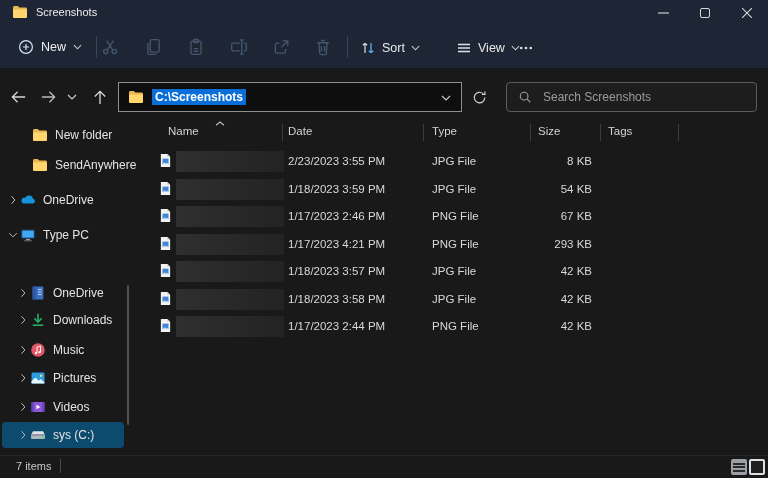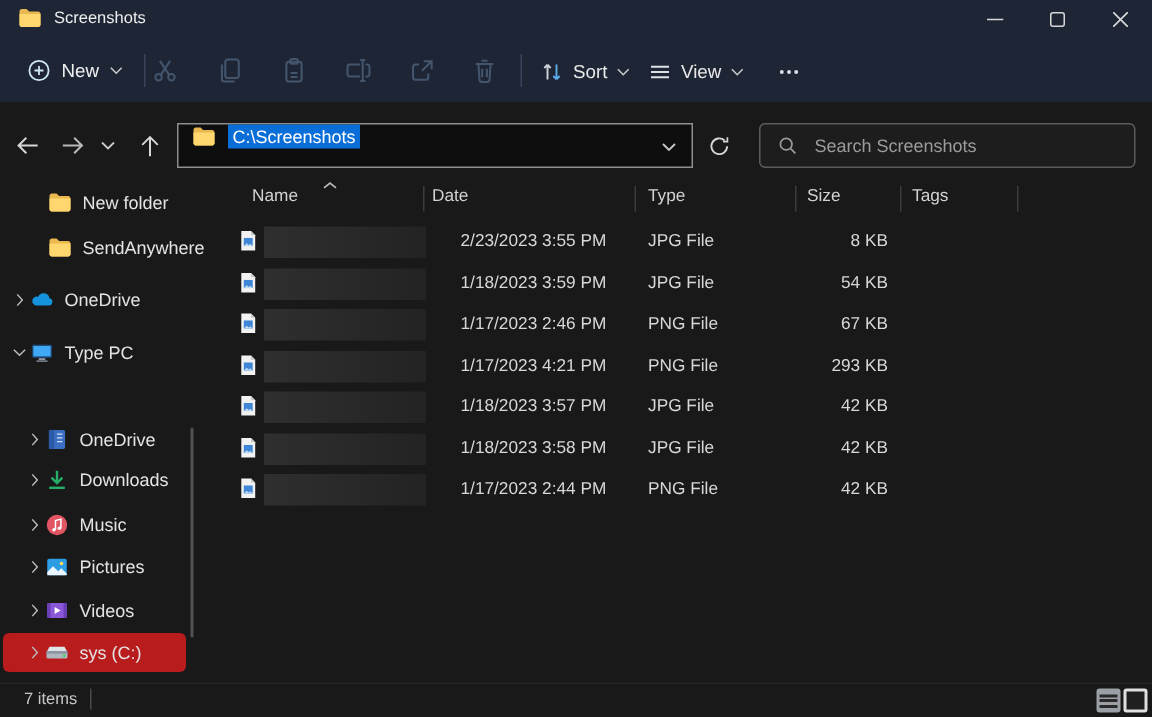--- a/index.html
+++ b/index.html
@@ -24,57 +24,57 @@
   .new-label { color:#f0f0f0; font-size:12.5px; }
   .tb-sep { position:absolute; top:10px; width:1px; height:22px; background:#39445a; }
   .tb-icon { position:absolute; top:12px; width:18px; height:18px; }
   .tb-drop { position:absolute; top:11px; height:22px; display:flex; align-items:center; gap:6px; padding:0 4px; }
   .tb-drop-label { color:#e8e8e8; font-size:12.5px; }
 
   
   .nav-btn { position:absolute; width:24px; height:24px; top:85px; display:flex; align-items:center; justify-content:center; }
   .addr {
     position:absolute; left:118px; top:82px; width:344px; height:30px; box-sizing:border-box;
-    background:#0e0e0e; border:1px solid #8f8f8f; display:flex; align-items:flex-start;
+    background:#0e0e0e; border:1px solid #8f8f8f; display:flex; align-items:center;font-weight:bold;
   }
   .addr-text { margin-left:8px; padding:1px 3px; background:#0a6ed8; color:#ffffff; font-size:12px; }
   .addr-folder { margin-left:9px; }
   .addr-chevron { position:absolute; right:10px; top:12px; }
   .refresh-btn { position:absolute; left:467px; top:85px; width:24px; height:24px; display:flex; align-items:center; justify-content:center; }
   .search {
     position:absolute; left:506px; top:82px; width:251px; height:30px; box-sizing:border-box;
     background:#1d1d1d; border:1px solid #5c5c5c; border-radius:4px;
     display:flex; align-items:center; gap:9px; padding-left:11px;
   }
   .search-input {
     background:transparent; border:none; outline:none; color:#d0d0d0; width:190px;
     font-family:"Liberation Sans", sans-serif; font-size:12px;
   }
   .search-input::placeholder { color:#9b9b9b; opacity:1; }
 
   
   .side-item { position:absolute; left:2px; width:122px; height:26px; display:flex; align-items:center; box-sizing:border-box; }
-  .side-item.selected { background:#b91c1c; border-radius:4px; }
+  .side-item.selected { background:#0c4a6e; border-radius:4px; }
   .side-chevron { width:14px; display:flex; justify-content:center; flex:0 0 14px; }
   .side-icon { width:16px; height:16px; margin-right:7px; flex:0 0 16px; }
   .side-label { color:#e3e3e3; font-size:12px; white-space:nowrap; }
   .pad0 { padding-left:4px; }
   .pad1 { padding-left:14px; }
   .pad2 { padding-left:30px; }
   .side-scrollbar { position:absolute; left:127px; top:285px; width:2px; height:140px; background:#515151; border-radius:1px; }
 
   
   .col-label { position:absolute; top:125px; font-size:11.5px; color:#d2d2d2; }
   .col-caret { position:absolute; left:215px; top:121px; }
   .col-sep { position:absolute; top:124px; width:1px; height:17px; background:#3c3c3c; }
   .file-row { position:absolute; left:130px; right:4px; height:26px; }
   .row-icon { position:absolute; left:29px; top:5px; }
   .row-name-redacted { position:absolute; left:46px; top:3px; width:108px; height:21px;
     background:linear-gradient(90deg,#2f2f2f,#232323); }
-  .row-date { position:absolute; left:158px; top:0; line-height:26px; color:#d8d8d8; font-size:11.5px;margin-left:19px; }
+  .row-date { position:absolute; left:158px; top:0; line-height:26px; color:#d8d8d8; font-size:11.5px; }
   .row-type { position:absolute; left:302px; top:0; line-height:26px; color:#d8d8d8; font-size:11.5px; }
   .row-size { position:absolute; left:330px; width:132px; top:0; line-height:26px; color:#d8d8d8; font-size:11.5px; text-align:right; }
 
   
   .statusbar { position:absolute; left:0; right:0; bottom:0; height:22px; background:#191919; border-top:1px solid #262626; }
   .status-text { position:absolute; left:16px; top:4px; font-size:11px; color:#c8c8c8; }
   .status-sep { position:absolute; left:60px; top:3px; width:1px; height:14px; background:#4a4a4a; }
   .vt-details { position:absolute; right:21px; bottom:3px; width:16px; height:16px; background:#9aa0a6;
     border-radius:2px; display:flex; flex-direction:column; justify-content:space-evenly; padding:2px 2px; box-sizing:border-box; }
   .vt-details span { display:block; height:2px; background:#2a2a2a; }
@@ -186,21 +186,21 @@
           </svg>
       </span>
       <span class="tb-drop-label">Sort</span>
       <span>
         <svg width="9" height="6" viewBox="0 0 10 6" fill="none" stroke="#c9c9c9" stroke-width="1.2">
             <path d="M1 1l4 4 4-4"></path>
           </svg>
       </span>
     </div>
 
-    <div class="tb-drop" style="left:428px">
+    <div class="tb-drop" style="left:452px">
       <span>
         <svg width="16" height="16" viewBox="0 0 16 16" fill="none" stroke="#dde1e6" stroke-width="1.4">
             <path d="M2 4.5h12M2 8h12M2 11.5h12"></path>
           </svg>
       </span>
       <span class="tb-drop-label">View</span>
       <span>
         <svg width="9" height="6" viewBox="0 0 10 6" fill="none" stroke="#c9c9c9" stroke-width="1.2">
             <path d="M1 1l4 4 4-4"></path>
           </svg>

